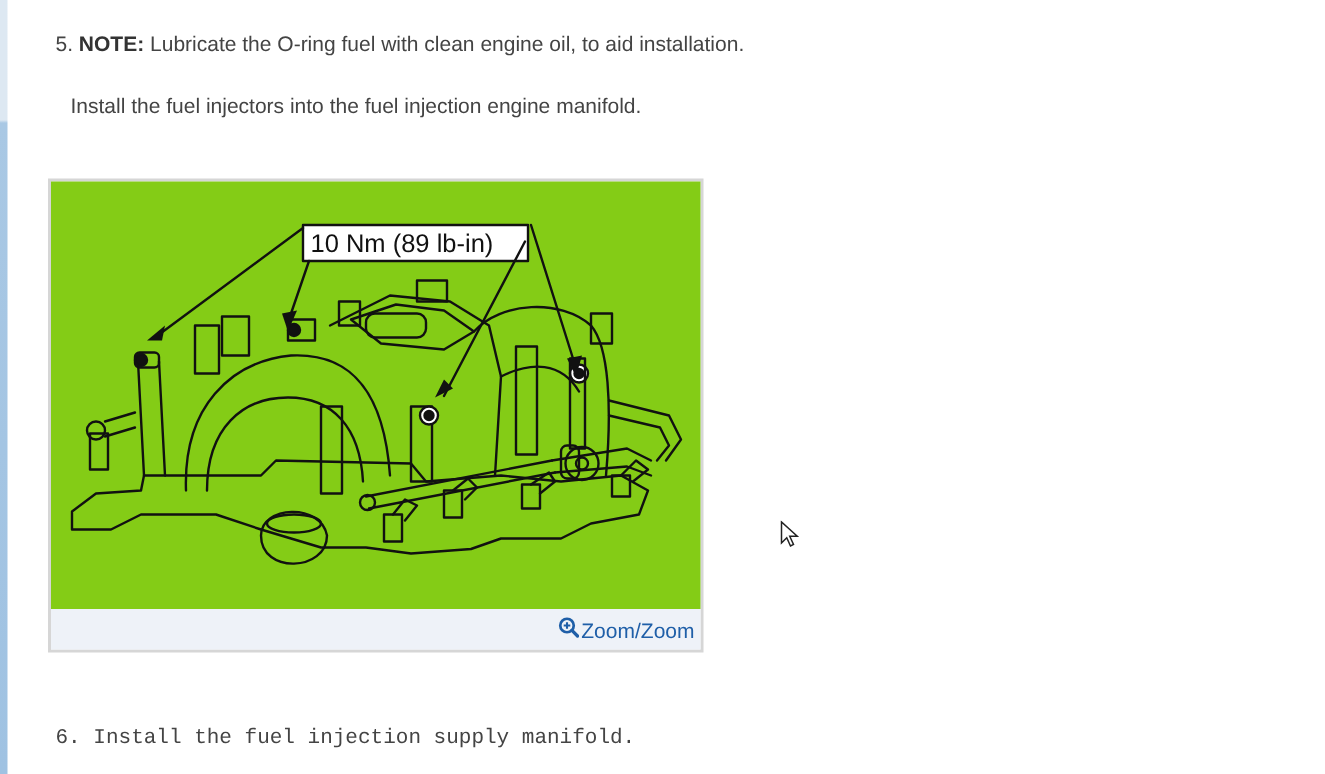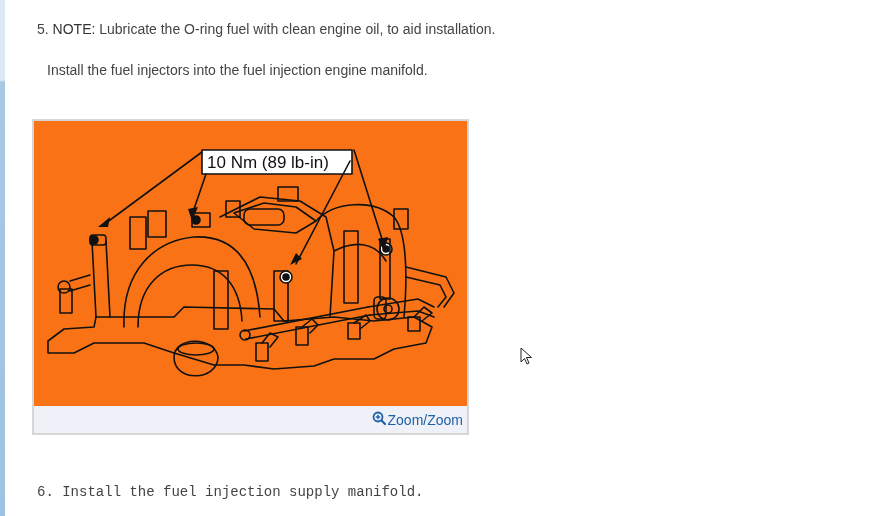--- a/index.html
+++ b/index.html
@@ -19,37 +19,37 @@
       background: linear-gradient(to bottom, #dde8f2 0px, #dde8f2 80px, #a9c8e4 82px, #9fc2e2 100%);
     }
     .step-text {
       position: absolute;
       font-size: 14px;
       line-height: 18px;
       color: #444444;
       white-space: nowrap;
     }
     .step-5 { left: 37px; top: 20px; }
-    .step-5 b { color: #333333; font-weight: normal; }
+    .step-5 b { color: #333333; font-weight: bold; }
     .step-5-sub { left: 47px; top: 61px; }
     .step-6 { left: 37px; top: 483px; font-family: Liberation Mono, monospace; }
 
     .figure-card {
       position: absolute;
       left: 32px; top: 119px;
       width: 433px; height: 312px;
       border: 2px solid #d6d6d6;
       background: #ffffff;
       box-sizing: content-box;
     }
     .figure-image {
       position: absolute;
       left: 0; top: 0;
       width: 433px; height: 285px;
-      background: #f97316;
+      background: #84cc16;
     }
     .figure-footer {
       position: absolute;
       left: 0; bottom: 0;
       width: 433px; height: 27px;
       background: #eef2f8;
     }
     .footer-link {
       position: absolute;
       top: 5px;

